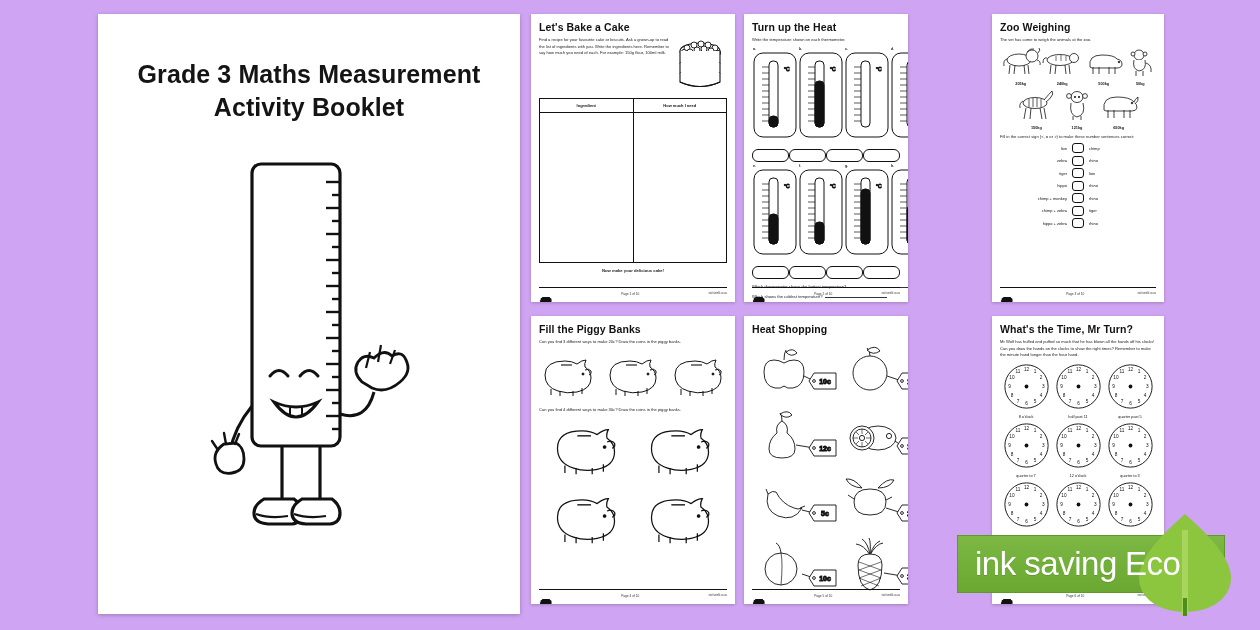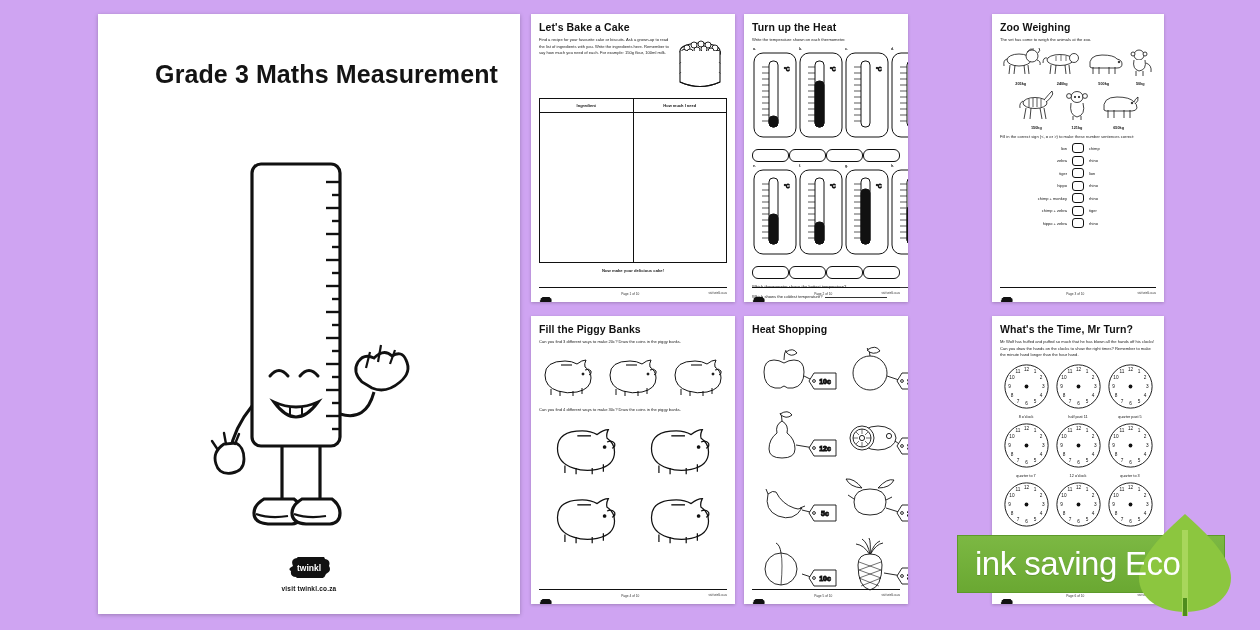--- a/index.html
+++ b/index.html
@@ -12,21 +12,21 @@
 
   
   .cover {
     position: absolute; left: 98px; top: 14px;
     width: 422px; height: 600px;
     background: #ffffff;
     box-shadow: 0 1px 4px rgba(0,0,0,0.25);
   }
   .cover-title {
     margin-top: 44px;
-    text-align: right;
+    text-align: center;
     font-size: 25px;
     font-weight: bold;
     line-height: 1.32;
     color: #141414;
     letter-spacing: 0.1px;
     padding: 0 22px;
   }
   .ruler-wrap {
     position: absolute; left: 0; right: 0; top: 130px;
     height: 400px;
@@ -168,20 +168,21 @@
     text-align: left; font-size: 33px; color: #ffffff; font-weight: normal;
     letter-spacing: -0.5px;
   }
 </style>
 </head>
 <body>
 
 <div class="cover">
   <div class="cover-title">
     <div>Grade 3 Maths Measurement</div>
+    <div>Activity Booklet</div>
   </div>
 
   <div class="ruler-wrap">
     <svg width="230" height="400" viewBox="0 0 230 400" fill="none" stroke="#111" stroke-width="3.2">
 
       <path d="M88 300 L88 355" stroke-linecap="round"></path>
       <path d="M126 300 L126 355" stroke-linecap="round"></path>
 
       <path d="M70 355 q-10 6 -10 14 q0 10 14 11 l24 0 q10 -1 10 -11 q0 -8 -8 -14 z" fill="#fff"></path>
       <path d="M108 355 q-10 6 -10 14 q0 10 14 11 l24 0 q10 -1 10 -11 q0 -8 -8 -14 z" fill="#fff"></path>
@@ -227,29 +228,20 @@
       <path d="M41 300 l4 -10" stroke-width="2.4" stroke-linecap="round"></path>
 
       <path d="M146 270 q26 8 34 -22" stroke-width="3"></path>
       <path d="M168 238 q-10 -10 -4 -20 q6 -9 16 -4 q10 -10 18 -2 q10 -6 14 4 q6 12 -6 22 q-14 12 -28 6 z" fill="#fff" stroke-width="2.8"></path>
       <path d="M172 224 l4 -16" stroke-width="2.2"></path>
       <path d="M184 218 l3 -17" stroke-width="2.2"></path>
       <path d="M196 220 l5 -14" stroke-width="2.2"></path>
     </svg>
   </div>
 
-  <div class="twinkl-block">
-    <span class="twinkl-logo">
-      <svg width="44" height="21" viewBox="0 0 44 21">
-        <path d="M6 9 q-3 -7 4 -8 q3 -5 9 -2 q5 -5 10 -1 q7 -2 9 4 q6 1 4 7 q3 5 -3 8 q-2 6 -9 4 q-5 4 -11 1 q-6 3 -10 -2 q-6 0 -5 -6 q-4 -2 2 -5 z" fill="#111"></path>
-        <text x="22" y="14" font-family="Liberation Sans, sans-serif" font-size="8.5" font-weight="bold" fill="#ffffff" text-anchor="middle">twinkl</text>
-      </svg>
-    </span>
-    <div class="twinkl-url">visit twinkl.co.za</div>
-  </div>
 </div>
 
 <div class="sheet c1 r1">
   <div class="ws-title">Let's Bake a Cake</div>
   <div class="cake-top">
     <div class="txt ws-intro">Find a recipe for your favourite cake or biscuits. Ask a grown-up to read the list of ingredients with you. Write the ingredients here. Remember to say how much you need of each. For example: 150g flour, 100ml milk.</div>
     <div class="cake-img">
       <svg width="54" height="52" viewBox="0 0 54 52" fill="none" stroke="#111" stroke-width="1.1">
         <ellipse cx="27" cy="14" rx="20" ry="8" fill="#fff"></ellipse>
         <g fill="#fff" stroke-width="0.9">

